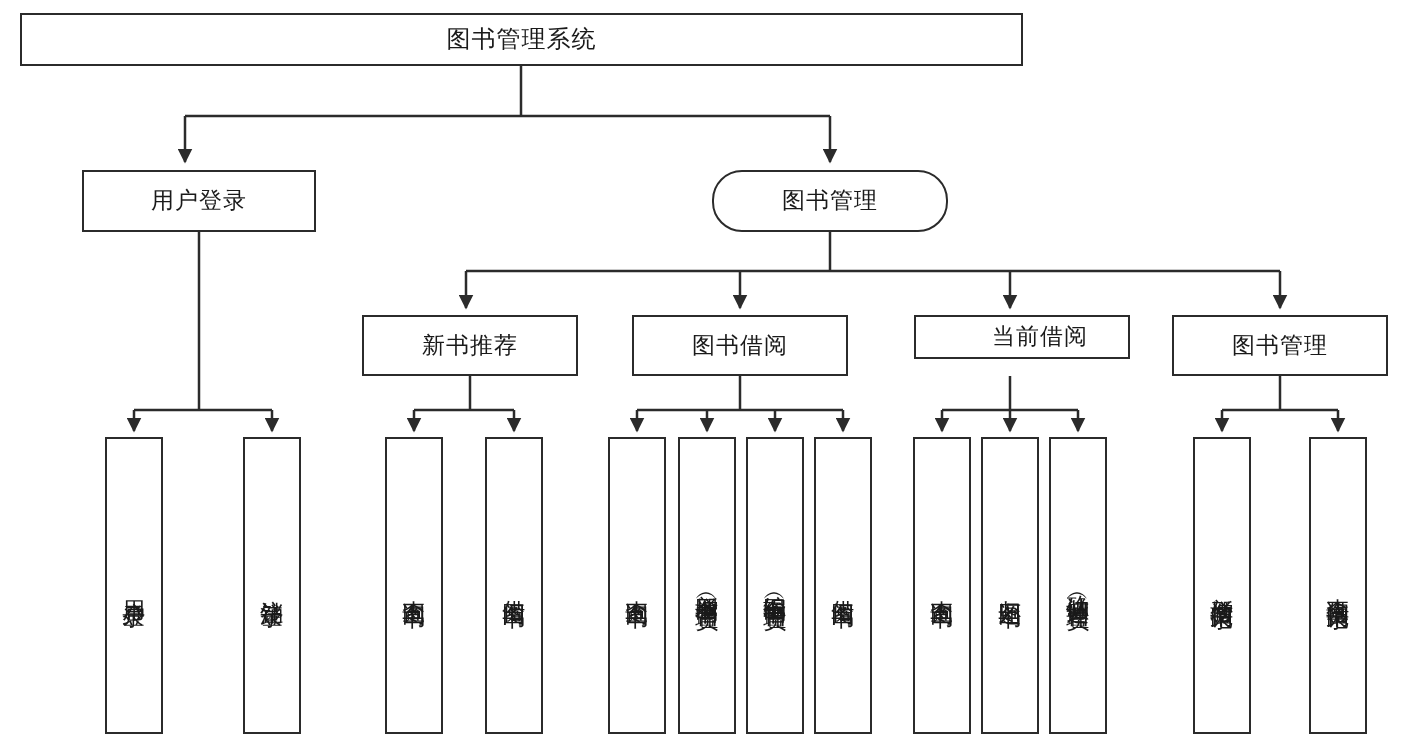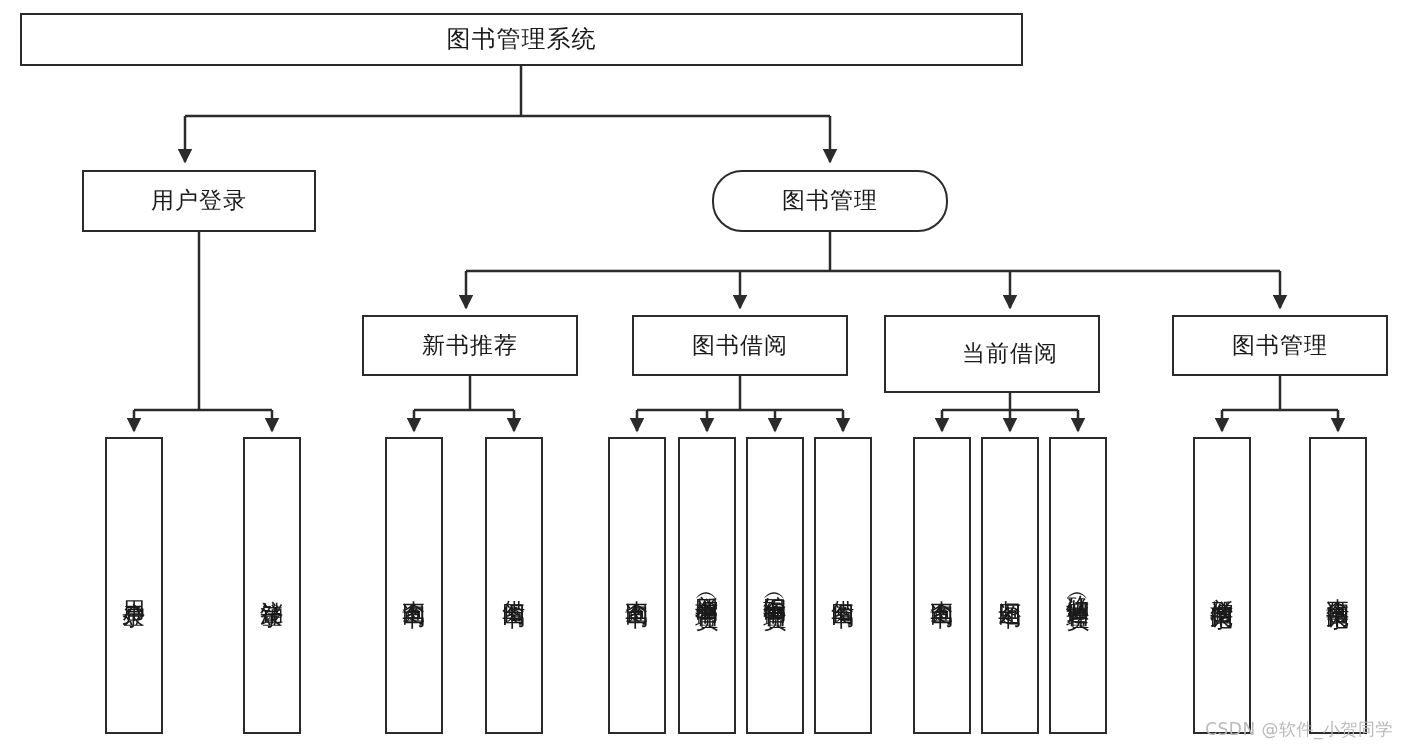--- a/index.html
+++ b/index.html
@@ -137,21 +137,21 @@
   <div class="node horiz" style="left:712px; top:170px; width:236px; height:62px;border-radius:30px;">
     <span>图书管理</span>
   </div>
 
   <div class="node horiz" style="left:362px; top:315px; width:216px; height:61px;">
     <span>新书推荐</span>
   </div>
   <div class="node horiz" style="left:632px; top:315px; width:216px; height:61px;text-align:right;">
     <span>图书借阅</span>
   </div>
-  <div class="node horiz" style="left:884px; top:315px; width:216px; height:78px;padding-left:36px;">
+  <div class="node horiz" style="left:914px; top:315px; width:216px; height:44px;padding-left:36px;">
     <span>当前借阅</span>
   </div>
   <div class="node horiz" style="left:1172px; top:315px; width:216px; height:61px;">
     <span>图书管理</span>
   </div>
 
   <div class="node leaf" style="left:105px; top:437px; width:58px; height:297px;">
     <span class="leaf-text">用户登录</span>
   </div>
   <div class="node leaf" style="left:243px; top:437px; width:58px; height:297px;">
@@ -188,15 +188,14 @@
     <span class="leaf-text">确认归还（管理员）</span>
   </div>
 
   <div class="node leaf" style="left:1193px; top:437px; width:58px; height:297px;">
     <span class="leaf-text">新增借阅记录</span>
   </div>
   <div class="node leaf" style="left:1309px; top:437px; width:58px; height:297px;">
     <span class="leaf-text">查询借阅记录</span>
   </div>
 
-  <div class="watermark">CSDN @软件_小贺同学</div>
 
 </div>
 
 </body></html>

